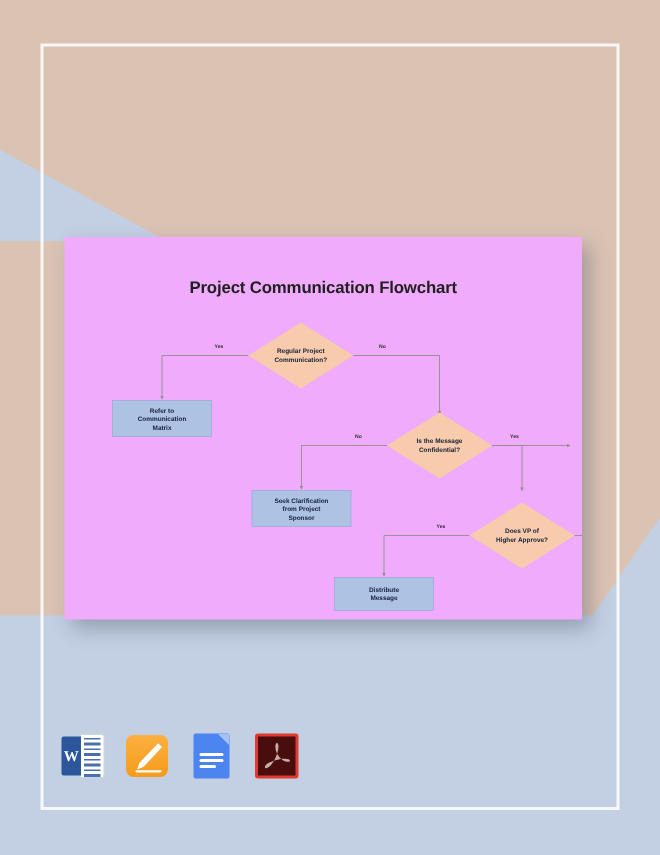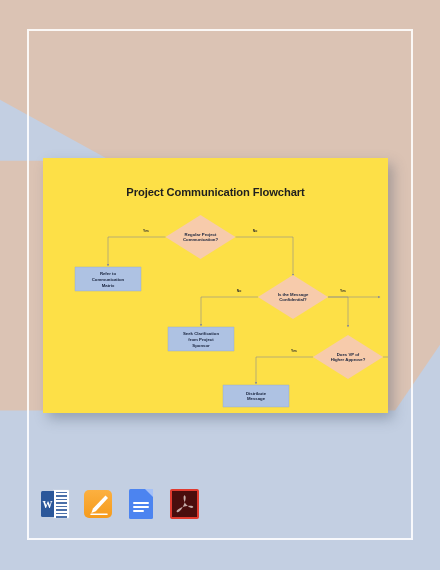--- a/index.html
+++ b/index.html
@@ -54,21 +54,21 @@
     pointer-events: none;
   }
 
   
   .card {
     position: absolute;
     left: 43px;
     top: 158px;
     width: 345px;
     height: 255px;
-    background: #fde047;
+    background: #f0abfc;
     box-shadow: 5px 6px 12px rgba(60,72,95,0.34);
   }
 
   .card-title {
     position: absolute;
     top: 28px;
     left: 0;
     width: 100%;
     text-align: center;
     font-size: 11.2px;

